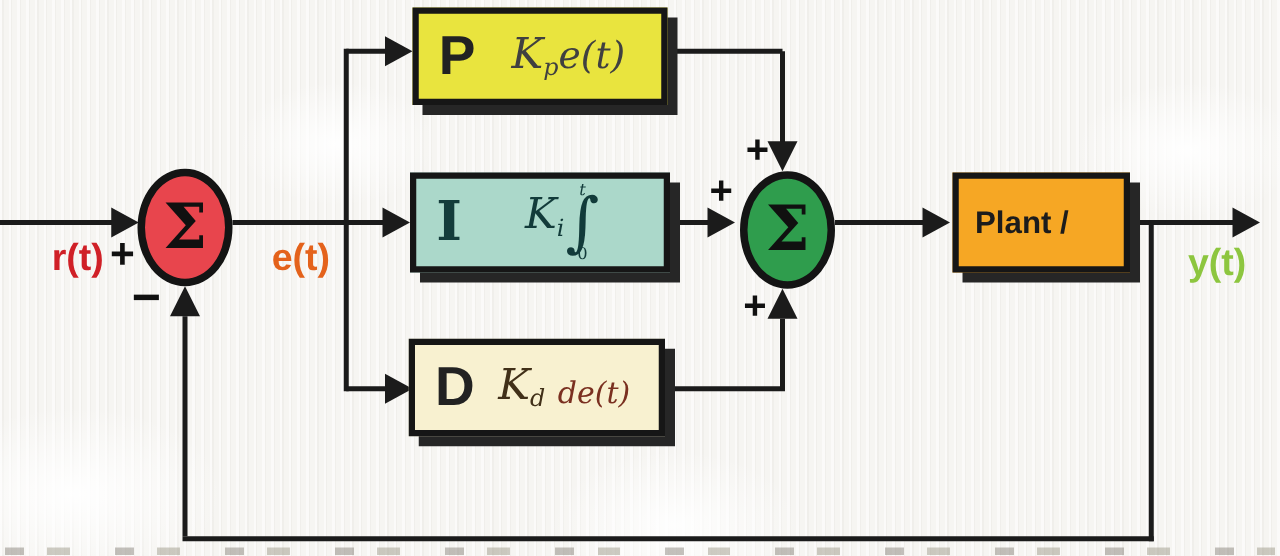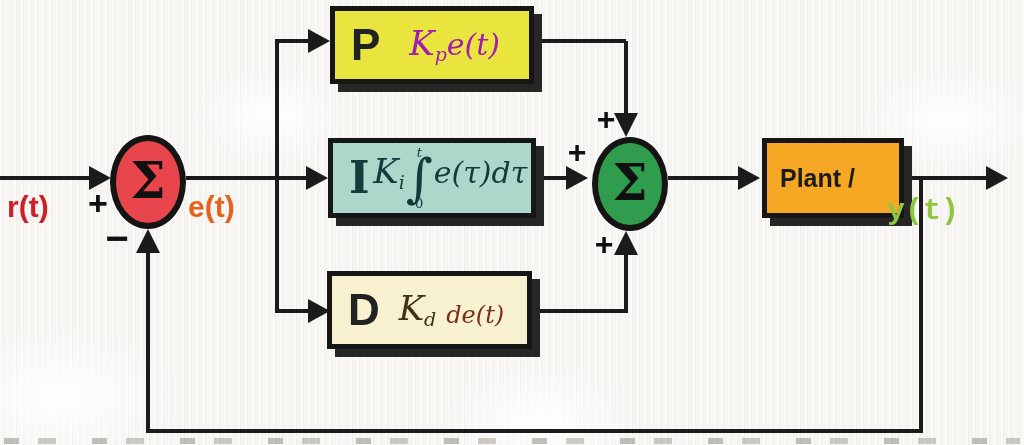--- a/index.html
+++ b/index.html
@@ -34,21 +34,21 @@
   .f-k{font-size:34px;}
   .f-sub{font-size:19px;font-style:italic;vertical-align:-6px;}
   .f-expr{font-size:30px;}
   .int-col{display:inline-flex;flex-direction:column;align-items:center;vertical-align:middle;margin:0 1px;}
   .int-limit{font-size:13px;font-style:italic;line-height:1;}
   .int-sign{font-size:52px;line-height:0.9;font-style:normal;margin:-4px 0;}
   .frac{display:inline-block;text-align:center;vertical-align:middle;color:#7a3020;margin-left:6px;}
   .frac .num{display:block;font-size:24px;line-height:1.05;padding:0 4px;}
   .frac .den{display:block;font-size:24px;line-height:1.1;border-top:3px solid #7a3020;padding:1px 4px 0;}
   .sign{position:absolute;font-weight:bold;color:#101010;z-index:12;line-height:1;transform:translate(-50%,-50%);font-family:"Liberation Sans",sans-serif;}
-  .siglabel{position:absolute;font-weight:bold;font-size:30px;z-index:12;width:76px;text-align:left;transform:translateX(-50%);line-height:1;}
+  .siglabel{position:absolute;font-weight:bold;font-size:30px;z-index:12;width:76px;text-align:right;transform:translateX(-50%);line-height:1;}
   .plant-text{margin-left:13px;font-weight:bold;font-size:25px;color:#1c1c1c;line-height:1.07;letter-spacing:0;}
   .watermark{
     position:absolute;left:2px;top:330px;z-index:30;
     font-size:45px;color:#2b85c4;mix-blend-mode:multiply;line-height:1;white-space:nowrap;
   }
   .caption-strip{
     position:absolute;left:4px;top:438px;width:1016px;height:6px;z-index:3;opacity:.45;
     background:repeating-linear-gradient(90deg,#7d776e 0 15px,transparent 15px 34px,#94907e 34px 52px,transparent 52px 88px);
   }
 </style>
@@ -72,30 +72,30 @@
   <span class="siglabel" style="left:226px;top:192px;color:#e4621b;">e(t)</span>
 
   <div class="ln" style="left:275px;top:39px;width:4px;height:274px;"></div>
   <div class="ln" style="left:277px;top:39px;width:33px;height:4px;"></div>
   <div class="ar ar-r" style="left:308px;top:29px;"></div>
   <div class="ln" style="left:277px;top:309px;width:33px;height:4px;"></div>
   <div class="ar ar-r" style="left:308px;top:299px;"></div>
 
   <div class="blk" style="left:330px;top:6px;width:204px;height:78px;background:#e9e43e;">
     <span class="blk-letter-sans">P</span>
-    <span class="formula" style="color:#a21caf;"><span class="f-k">K</span><span class="f-sub">p</span><span class="f-expr">e(t)</span></span>
+    <span class="formula" style="color:#404040;"><span class="f-k">K</span><span class="f-sub">p</span><span class="f-expr">e(t)</span></span>
   </div>
 
   <div class="blk" style="left:328px;top:138px;width:208px;height:80px;background:#abd8ca;">
     <span class="blk-letter-serif">I</span>
     <span class="formula" style="color:#123b3a;"><span class="f-k">K</span><span class="f-sub">i</span><span class="int-col">
           <span class="int-limit">t</span>
           <span class="int-sign">∫</span>
           <span class="int-limit" style="font-style:normal;">0</span>
-        </span><span class="f-expr">e(τ)dτ</span></span>
+        </span></span>
   </div>
 
   <div class="blk" style="left:327px;top:271px;width:205px;height:78px;background:#f8f1d0;">
     <span class="blk-letter-sans">D</span>
     <span class="formula"><span class="f-k" style="color:#413018;">K</span><span class="f-sub" style="color:#413018;">d</span><span class="frac"><span class="num">de(t)</span></span></span>
   </div>
 
   <div class="ln" style="left:534px;top:39px;width:92px;height:4px;"></div>
   <div class="ln" style="left:624px;top:41px;width:4px;height:74px;"></div>
   <div class="ar ar-d" style="left:614px;top:113px;"></div>
@@ -118,21 +118,21 @@
   <div class="ar ar-r" style="left:738px;top:166px;"></div>
 
   <div class="blk" style="left:762px;top:138px;width:142px;height:80px;background:#f6a724;">
     <div class="plant-text">
       <div>Plant /</div>
     </div>
   </div>
 
   <div class="ln" style="left:904px;top:176px;width:84px;height:4px;"></div>
   <div class="ar ar-r" style="left:986px;top:166px;"></div>
-  <span class="siglabel" style="left:925px;top:196px;color:#8dc63f;font-family:Liberation Mono, monospace;">y(t)</span>
+  <span class="siglabel" style="left:959px;top:196px;color:#8dc63f;">y(t)</span>
 
   <div class="ln" style="left:919px;top:178px;width:4px;height:255px;"></div>
   <div class="ln" style="left:146px;top:429px;width:777px;height:4px;"></div>
   <div class="ln" style="left:146px;top:253px;width:4px;height:176px;"></div>
   <div class="ar ar-u" style="left:136px;top:229px;"></div>
 
 
   <div class="caption-strip"></div>
 
 </div>

